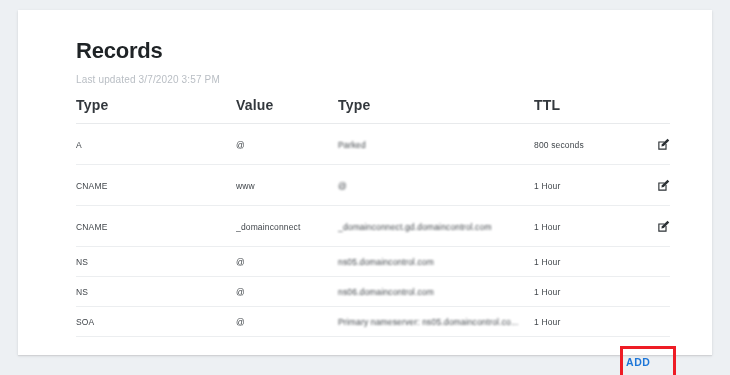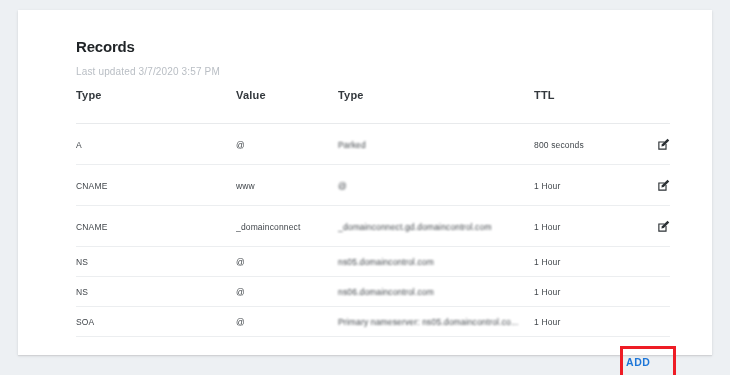--- a/index.html
+++ b/index.html
@@ -35,21 +35,21 @@
   }
 
   .card-inner {
     position: absolute;
     left: 58px;
     top: 28px;
     right: 42px;
   }
 
   .page-title {
-    font-size: 15px;
+    font-size: 22px;
     font-weight: 700;
     color: #1f2326;
     letter-spacing: -0.2px;
     margin: 0 0 10px 0;
     line-height: 1.2;
   }
 
   .last-updated {
     font-size: 10px;
     color: #b9bec4;
@@ -66,24 +66,24 @@
   }
 
   .records-table col.c-type  { width: 160px; }
   .records-table col.c-name  { width: 102px; }
   .records-table col.c-value { width: 196px; }
   .records-table col.c-ttl   { width: 106px; }
   .records-table col.c-act   { width: 30px;  }
 
   .records-table thead th {
     text-align: left;
-    font-size: 11px;
+    font-size: 14px;
     font-weight: 700;
     color: #33383d;
-    padding: 0 0 22px 0;
+    padding: 0 0 10px 0;
     letter-spacing: 0.2px;
     border-bottom: 1px solid #e8eaec;
   }
 
   .records-table tbody td {
     font-size: 8.5px;
     color: #41464b;
     padding: 10px 0 9px 0;
     border-bottom: 1px solid #eceef0;
     letter-spacing: 0.15px;

